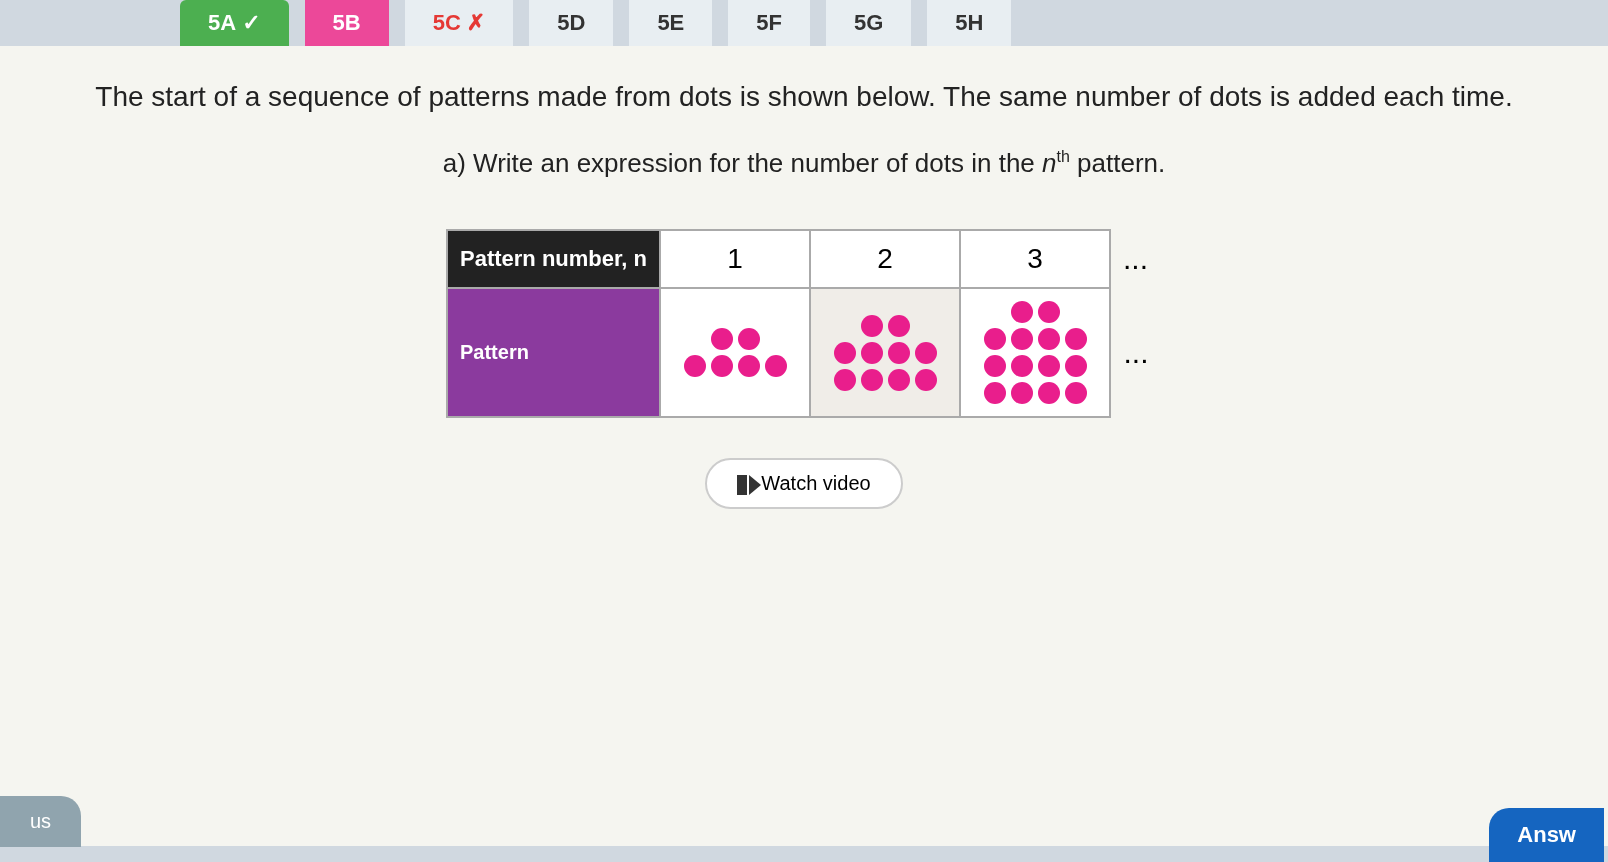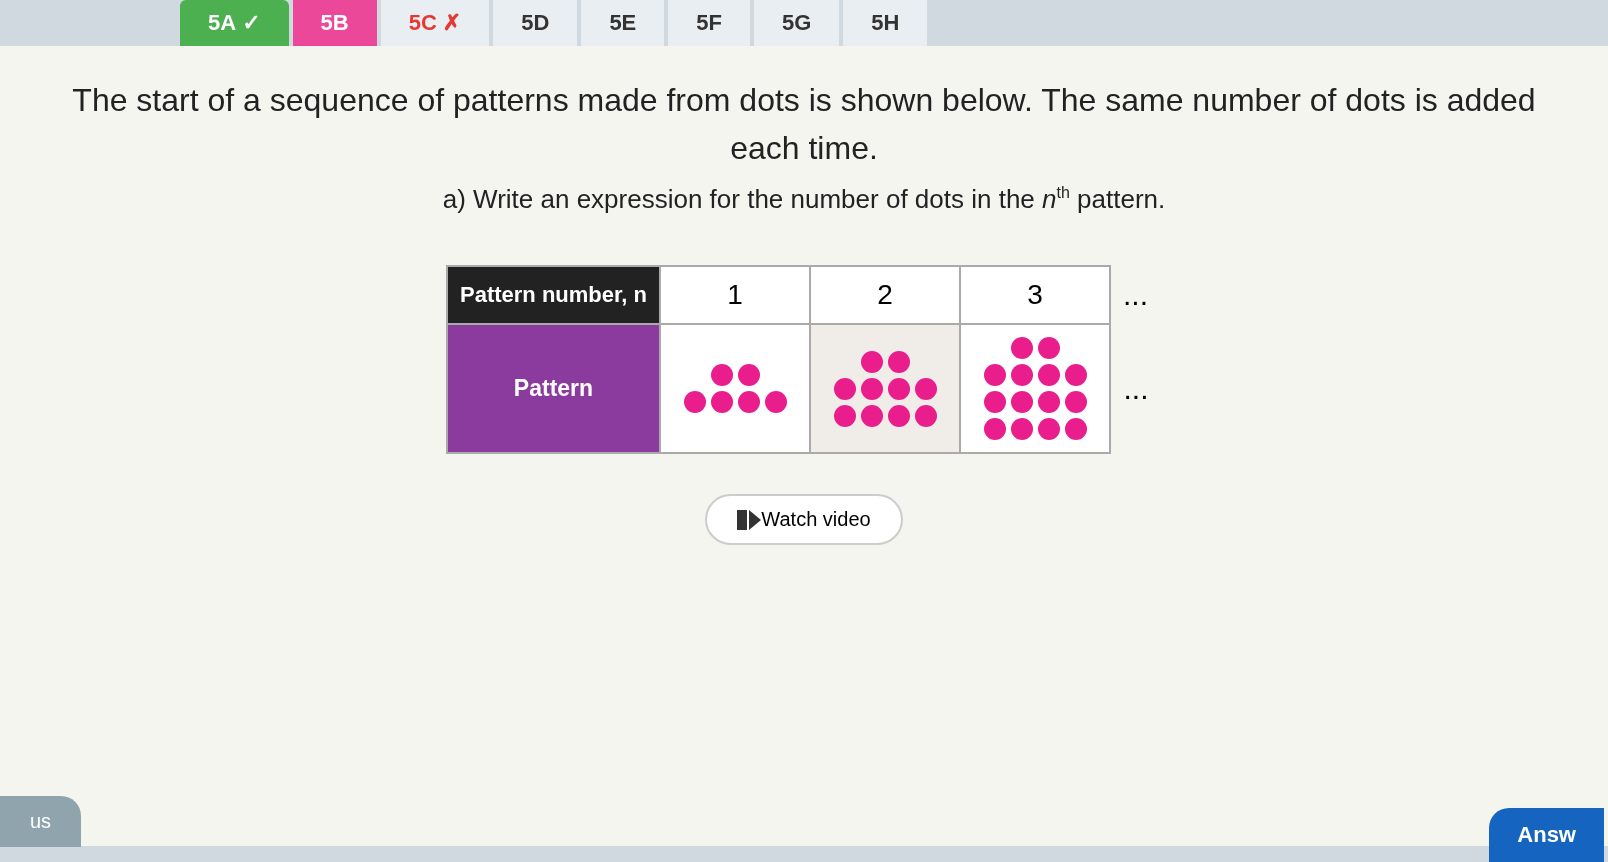--- a/index.html
+++ b/index.html
@@ -10,21 +10,21 @@
       width: 1608px;
       min-height: 862px;
       overflow: hidden;
       position: relative;
     }
 
     
     .nav-bar {
       display: flex;
       align-items: center;
-      gap: 4px;
+      gap: 16px;
       padding: 0 0 0 180px;
       background: transparent;
       margin-top: 0;
       position: relative;
       z-index: 10;
     }
 
     .nav-tab {
       padding: 10px 28px;
       font-size: 22px;
@@ -63,23 +63,23 @@
     
     .main-content {
       background: #f5f5f0;
       margin: 0;
       padding: 30px 60px 40px 60px;
       min-height: 800px;
     }
 
     .intro-text {
       text-align: center;
-      font-size: 32px;
+      font-size: 28px;
       color: #222;
-      margin-bottom: 12px;
+      margin-bottom: 30px;
       line-height: 1.5;
     }
 
     .question {
       text-align: center;
       font-size: 26px;
       color: #222;
       margin-bottom: 20px;
     }
 
@@ -119,24 +119,23 @@
       font-size: 28px;
       font-weight: normal;
       padding: 16px 40px;
       text-align: center;
       min-width: 150px;
     }
 
     .pattern-label-cell {
       background: #8b3a9e;
       color: white;
-      font-size: 23px;
+      font-size: 20px;
       font-weight: bold;
       padding: 30px 40px;
-      text-align: center;
       min-width: 200px;
     }
 
     .dots-cell {
       background: white;
       padding: 20px 30px;
       text-align: center;
       vertical-align: middle;
     }
 
@@ -349,21 +348,21 @@
         </td>
 
         <td class="ellipsis-cell">...</td>
       </tr>
     </tbody>
       </table>
   </div>
 
   <div class="watch-video-area">
     <button class="watch-video-btn">
-      <span style="display:inline-flex; align-items:center; gap:0;">
+      <span style="display:inline-flex; align-items:flex-end; gap:0;">
         <svg width="24" height="20" viewBox="0 0 24 20">
           <rect x="0" y="0" width="10" height="20" fill="#333"></rect>
           <polygon points="12,0 24,10 12,20" fill="#333"></polygon>
         </svg>
         <span>Watch video</span>
       </span>
     </button>
   </div>
 
 </div>

